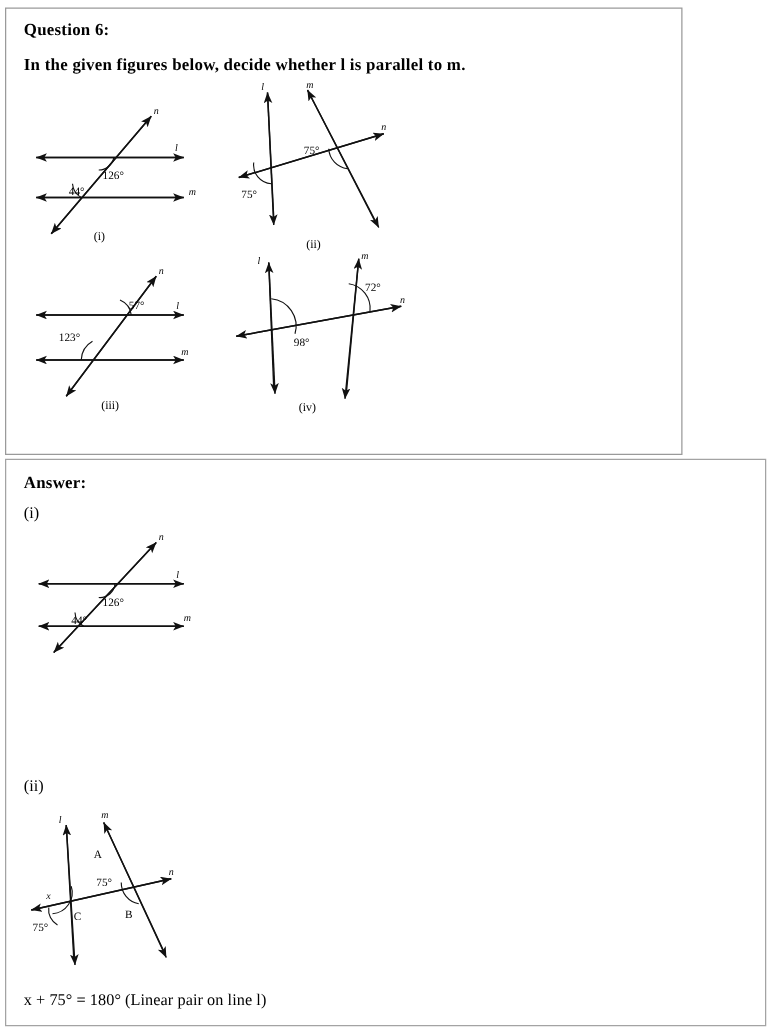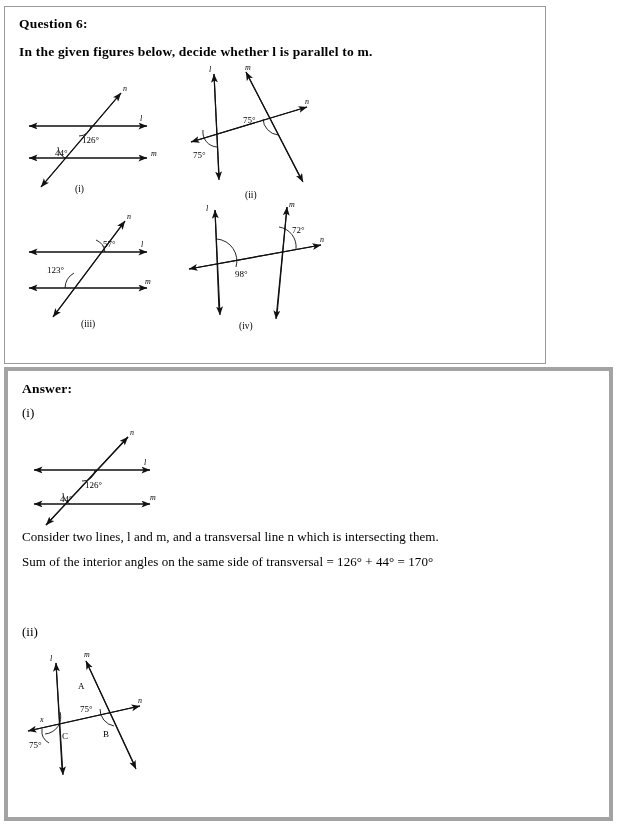--- a/index.html
+++ b/index.html
@@ -2,21 +2,21 @@
 <html><head>
 <meta charset="utf-8">
 <style>
   html,body{margin:0;padding:0;background:#ffffff;}
   body{width:619px;height:827px;font-family:"Liberation Serif",serif;color:#000;}
   #page{position:relative;width:619px;height:827px;box-sizing:border-box;}
 
   .frame-top{position:absolute;left:4px;top:6px;width:542px;height:358px;
     border:1px solid #9a9a9a;box-sizing:border-box;background:#fff;}
   .frame-bottom{position:absolute;left:4px;top:367px;width:609px;height:454px;
-    border:4px solid #a3a3a3;box-sizing:border-box;background:#fff;}
+    border:1px solid #a3a3a3;box-sizing:border-box;background:#fff;}
 
   .qtitle{position:absolute;left:14px;top:9px;font-size:13.5px;font-weight:bold;
     letter-spacing:.2px;}
   .qprompt{position:absolute;left:14px;top:37px;font-size:13.5px;font-weight:bold;
     letter-spacing:.2px;}
 
   .atitle{position:absolute;left:14px;top:10px;font-size:13.5px;font-weight:bold;
     letter-spacing:.2px;}
   .para{position:absolute;left:14px;font-size:13px;line-height:15px;letter-spacing:.05px;}
   .para.just{width:588px;text-align:justify;}
@@ -153,22 +153,20 @@
         <path class="arc" d="M62,58 A12,12 0 0 0 75,47"></path>
         <path class="arc" d="M43,70 A13,13 0 0 0 50,81"></path>
         <text class="ang" x="65" y="65">126°</text>
         <text class="ang" x="40" y="79">44°</text>
         <text class="lbl" x="124" y="42">l</text>
         <text class="lbl" x="130" y="77">m</text>
         <text class="lbl" x="110" y="12">n</text>
       </svg>
     </div>
 
-    <div class="para" style="top:158px;">Consider two lines, l and m, and a transversal line n which is intersecting them.</div>
-    <div class="para" style="top:183px;">Sum of the interior angles on the same side of transversal = 126° + 44° = 170°</div>
 
     <div class="roman" style="top:253px;">(ii)</div>
 
     <div class="fig" style="left:10px;top:278px;">
       <svg width="175" height="128" viewBox="0 0 175 128">
 
         <line class="ln" x1="44" y1="120" x2="38" y2="14" marker-end="url(#ar)"></line>
         <line class="ln" x1="38" y1="14" x2="45" y2="126" marker-end="url(#ar)"></line>
 
         <line class="ln" x1="116" y1="115" x2="68" y2="12" marker-end="url(#ar)"></line>
@@ -187,15 +185,16 @@
         <text class="lbl-up" x="60" y="40">A</text>
         <text class="lbl-up" x="85" y="88">B</text>
         <text class="lbl-up" x="44" y="90">C</text>
 
         <text class="lbl" x="32" y="12">l</text>
         <text class="lbl" x="66" y="8">m</text>
         <text class="lbl" x="120" y="54">n</text>
       </svg>
     </div>
 
+    <div class="para" style="top:424px;">x + 75° = 180° (Linear pair on line l)</div>
   </div>
 
 </div>
 
 </body></html>

